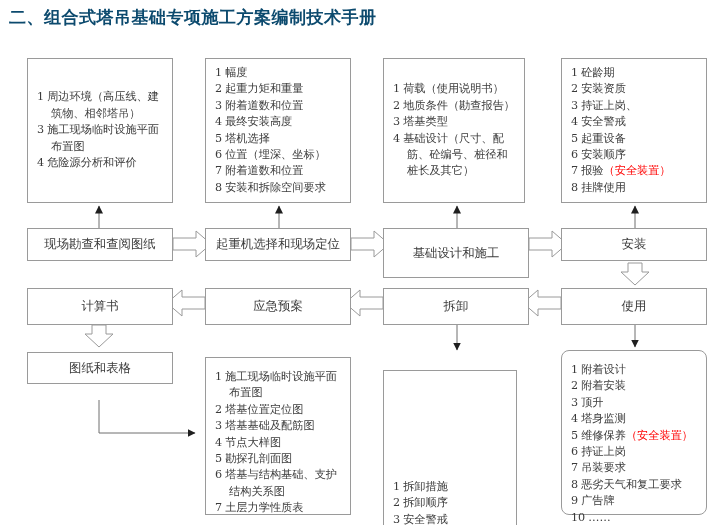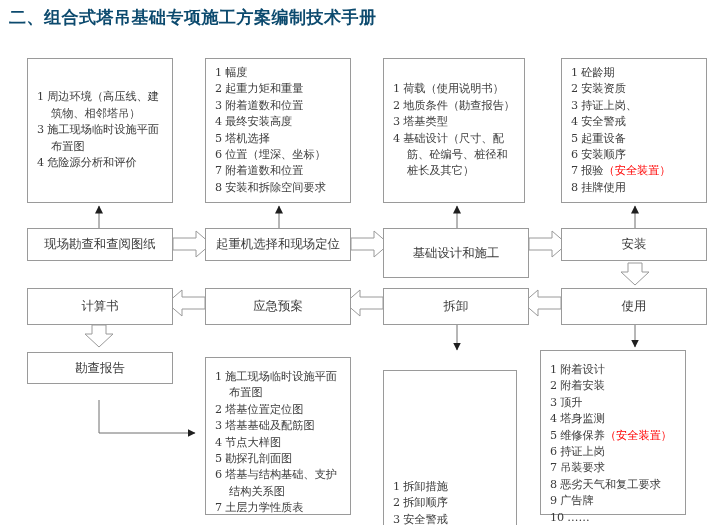--- a/index.html
+++ b/index.html
@@ -171,21 +171,21 @@
     <span>应急预案</span>
   </div>
   <div class="box proc" style="left:383px;top:288px;width:146px;height:37px;">
     <span>拆卸</span>
   </div>
   <div class="box proc" style="left:561px;top:288px;width:146px;height:37px;">
     <span>使用</span>
   </div>
 
   <div class="box proc" style="left:27px;top:352px;width:146px;height:32px;">
-    <span>勘查报告</span>
+    <span>图纸和表格</span>
   </div>
 
   <div class="box detail top" style="left:205px;top:357px;width:146px;height:158px;">
     <ol>
       <li><span class="num">1</span><span>施工现场临时设施平面布置图</span></li>
       <li><span class="num">2</span><span>塔基位置定位图</span></li>
       <li><span class="num">3</span><span>塔基基础及配筋图</span></li>
       <li><span class="num">4</span><span>节点大样图</span></li>
       <li><span class="num">5</span><span>勘探孔剖面图</span></li>
       <li><span class="num">6</span><span>塔基与结构基础、支护结构关系图</span></li>
@@ -194,21 +194,21 @@
   </div>
 
   <div class="box detail" style="left:383px;top:370px;width:134px;height:165px;justify-content:flex-end;">
     <ol>
       <li><span class="num">1</span><span>拆卸措施</span></li>
       <li><span class="num">2</span><span>拆卸顺序</span></li>
       <li><span class="num">3</span><span>安全警戒</span></li>
     </ol>
   </div>
 
-  <div class="box detail top" style="left:540px;top:350px;width:146px;height:165px;">
+  <div class="box detail top" style="left:561px;top:350px;width:146px;height:165px;border-radius:8px;">
     <ol>
       <li><span class="num">1</span><span>附着设计</span></li>
       <li><span class="num">2</span><span>附着安装</span></li>
       <li><span class="num">3</span><span>顶升</span></li>
       <li><span class="num">4</span><span>塔身监测</span></li>
       <li><span class="num">5</span><span>维修保养</span><span class="red">（安全装置）</span></li>
       <li><span class="num">6</span><span>持证上岗</span></li>
       <li><span class="num">7</span><span>吊装要求</span></li>
       <li><span class="num">8</span><span>恶劣天气和复工要求</span></li>
       <li><span class="num">9</span><span>广告牌</span></li>

